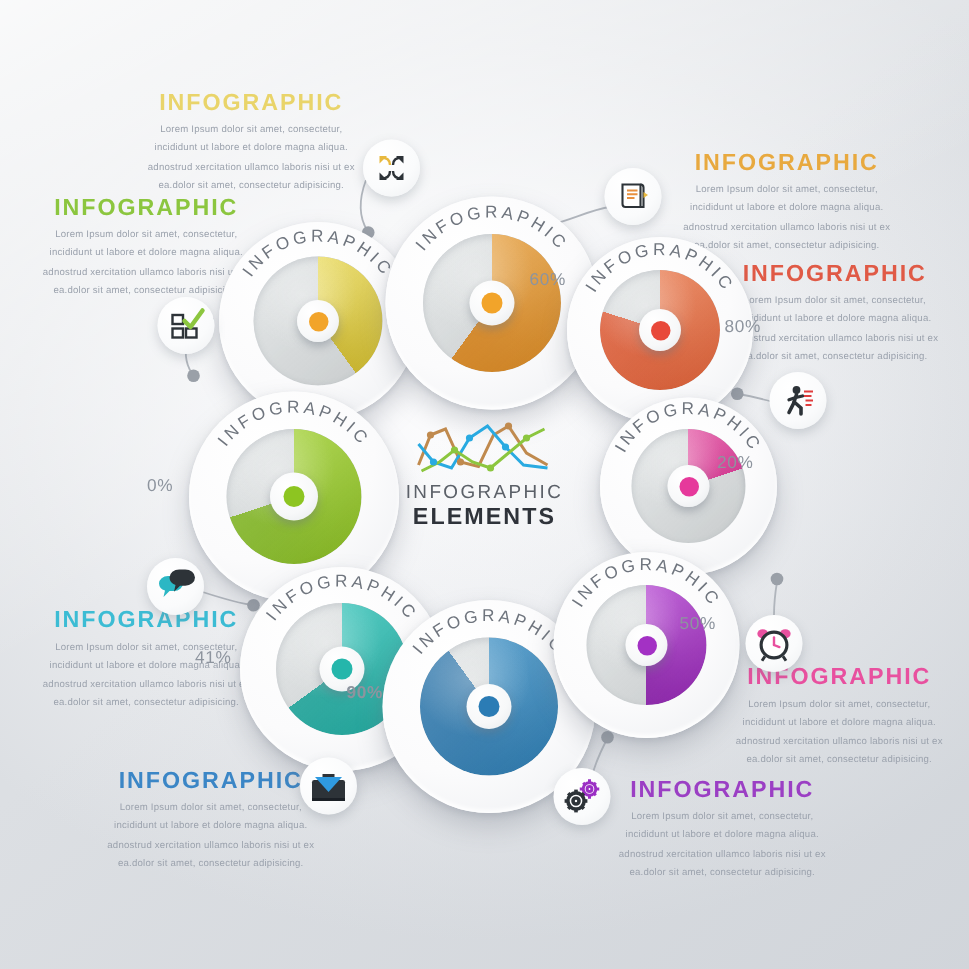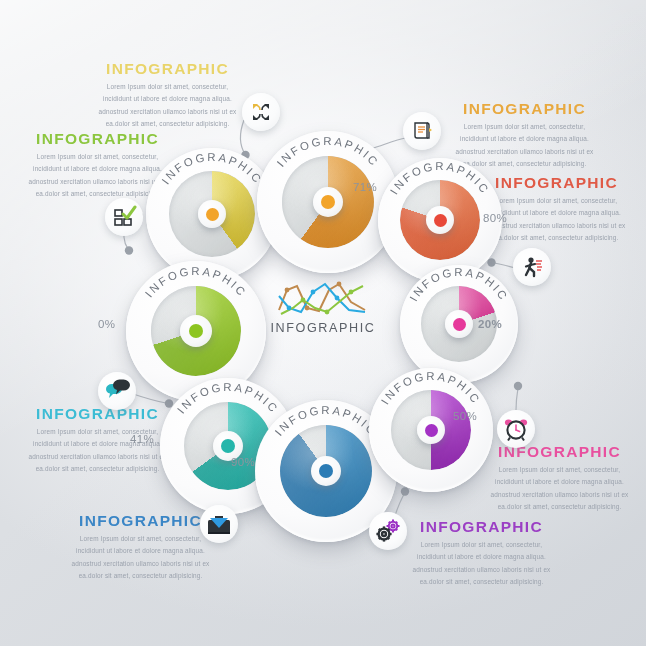--- a/index.html
+++ b/index.html
@@ -195,21 +195,21 @@
     </div>
     <div class="hub" style="left:56px;top:56px;width:30px;height:30px;">
       <div class="hubdot" style="width:14px;height:14px;background:#f2a42a;"></div>
     </div>
     <svg class="arcsvg" viewBox="0 0 142 142">
       <defs>
           <path id="ro" d="M 14 71 A 57 57 0 0 1 128 71"></path>
         </defs>
       <text><textPath href="#ro" startOffset="50%" text-anchor="middle">INFOGRAPHIC</textPath></text>
     </svg>
-    <div class="pct" style="left:96px;top:50px;">71%</div>
+    <div class="pct" style="left:96px;top:50px;">60%</div>
   </div>
 
   <div class="donut" style="left:378px;top:158px;width:124px;height:124px;">
     <div class="plate"></div>
     <div class="well" style="left:22px;top:22px;width:80px;height:80px;">
       <div class="seg" style="background:conic-gradient(from 0deg, #ef7a4c 0deg, #e05128 288deg, rgba(0,0,0,0) 288deg);"></div>
       <div class="segshadow"></div>
     </div>
     <div class="hub" style="left:48px;top:48px;width:28px;height:28px;">
       <div class="hubdot" style="width:13px;height:13px;background:#e8493a;"></div>
@@ -231,21 +231,21 @@
     </div>
     <div class="hub" style="left:45px;top:45px;width:28px;height:28px;">
       <div class="hubdot" style="width:13px;height:13px;background:#e6399b;"></div>
     </div>
     <svg class="arcsvg" viewBox="0 0 118 118">
       <defs>
           <path id="rm" d="M 11 59 A 48 48 0 0 1 107 59"></path>
         </defs>
       <text><textPath href="#rm" startOffset="50%" text-anchor="middle">INFOGRAPHIC</textPath></text>
     </svg>
-    <div class="pct" style="left:78px;top:53px;font-weight:bold;">20%</div>
+    <div class="pct" style="left:78px;top:38px;">20%</div>
   </div>
 
   <div class="donut" style="left:126px;top:261px;width:140px;height:140px;">
     <div class="plate"></div>
     <div class="well" style="left:25px;top:25px;width:90px;height:90px;">
       <div class="seg" style="background:conic-gradient(from 0deg, #a3d42f 0deg, #7fb81b 252deg, rgba(0,0,0,0) 252deg);"></div>
       <div class="segshadow"></div>
     </div>
     <div class="hub" style="left:54px;top:54px;width:32px;height:32px;">
       <div class="hubdot" style="width:14px;height:14px;background:#8dc521;"></div>
@@ -285,21 +285,21 @@
     </div>
     <div class="hub" style="left:56px;top:56px;width:30px;height:30px;">
       <div class="hubdot" style="width:14px;height:14px;background:#2b7cb5;"></div>
     </div>
     <svg class="arcsvg" viewBox="0 0 142 142">
       <defs>
           <path id="rb" d="M 14 71 A 57 57 0 0 1 128 71"></path>
         </defs>
       <text><textPath href="#rb" startOffset="50%" text-anchor="middle">INFOGRAPHIC</textPath></text>
     </svg>
-    <div class="pct" style="left:-24px;top:56px;">90%</div>
+    <div class="pct" style="left:-24px;top:56px;font-weight:bold;">90%</div>
   </div>
 
   <div class="donut" style="left:369px;top:368px;width:124px;height:124px;">
     <div class="plate"></div>
     <div class="well" style="left:22px;top:22px;width:80px;height:80px;">
       <div class="seg" style="background:conic-gradient(from 0deg, #b845d6 0deg, #9322b4 180deg, rgba(0,0,0,0) 180deg);"></div>
       <div class="segshadow"></div>
     </div>
     <div class="hub" style="left:48px;top:48px;width:28px;height:28px;">
       <div class="hubdot" style="width:13px;height:13px;background:#a331c4;"></div>
@@ -322,20 +322,21 @@
       <circle cx="34" cy="30" r="2.4" fill="#c08a4e"></circle>
       <circle cx="66" cy="6" r="2.4" fill="#c08a4e"></circle>
       <circle cx="16" cy="30" r="2.4" fill="#29aae1"></circle>
       <circle cx="40" cy="14" r="2.4" fill="#29aae1"></circle>
       <circle cx="64" cy="20" r="2.4" fill="#29aae1"></circle>
       <circle cx="30" cy="22" r="2.4" fill="#8cc63f"></circle>
       <circle cx="54" cy="34" r="2.4" fill="#8cc63f"></circle>
       <circle cx="78" cy="14" r="2.4" fill="#8cc63f"></circle>
     </svg>
     <div class="lg1">INFOGRAPHIC</div>
+    <div class="lg2">ELEMENTS</div>
   </div>
 
   <div class="iconbub" style="left:242px;top:93px;">
     <svg width="24" height="24" viewBox="0 0 24 24">
       <path d="M4 9 L4 4 L9 4 Z" fill="#e8b93f"></path>
       <path d="M5 5 C 9 5, 11 7, 11 10" stroke="#e8b93f" stroke-width="1.6" fill="none"></path>
       <path d="M20 9 L20 4 L15 4 Z" fill="#2d3338"></path>
       <path d="M19 5 C 15 5, 13 7, 13 10" stroke="#2d3338" stroke-width="1.6" fill="none"></path>
       <path d="M4 15 L4 20 L9 20 Z" fill="#2d3338"></path>
       <path d="M5 19 C 9 19, 11 17, 11 14" stroke="#2d3338" stroke-width="1.6" fill="none"></path>

